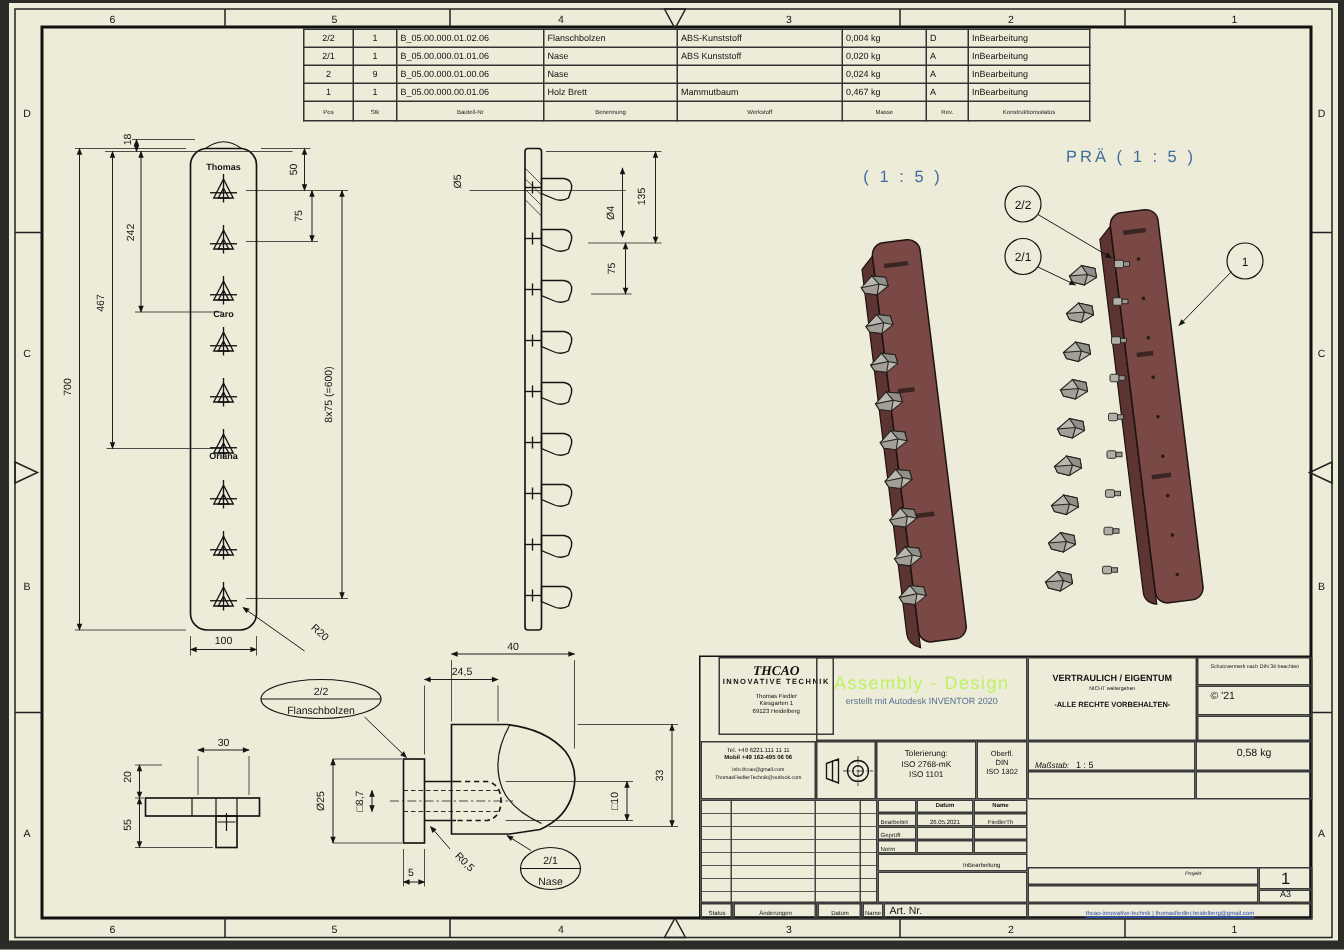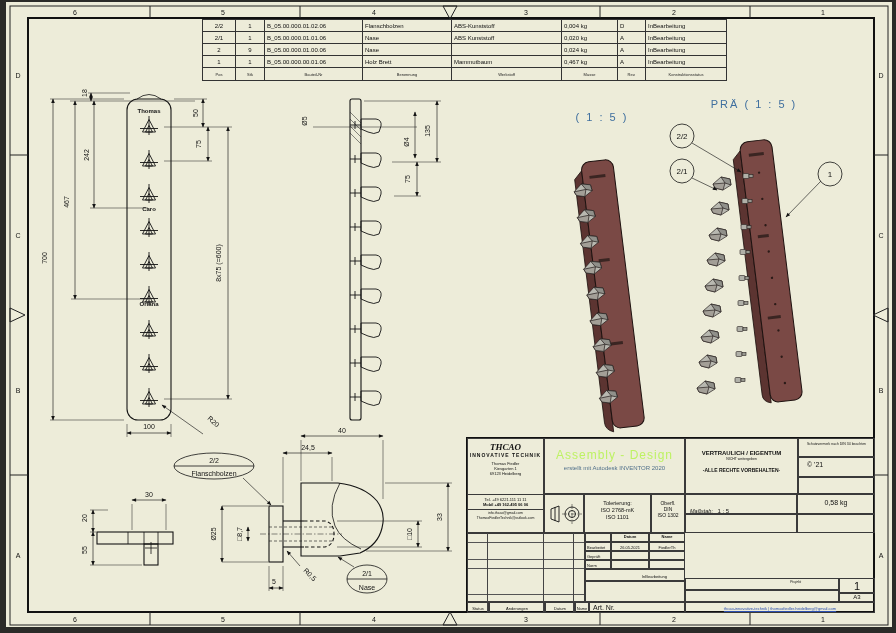--- a/index.html
+++ b/index.html
@@ -382,21 +382,21 @@
         <td>Benennung</td>
     <td>Werkstoff</td>
         <td>Masse</td>
     <td>Rev.</td>
         <td>Konstruktionsstatus</td>
   </tr>
 </tbody>
   </table>
 
 <div class="tb">
-  <div class="cell ctr" style="left:0;top:0;width:77px;height:72px;padding-top:3px">
+  <div class="cell ctr" style="left:12px;top:0;width:77px;height:52px;padding-top:3px">
     <div style="font-family:'Liberation Serif',serif;font-style:italic;font-weight:bold;font-size:9px">THCAO</div>
     <div class="t5 bold" style="letter-spacing:1px">INNOVATIVE TECHNIK</div>
     <div class="t4" style="margin-top:3px">Thomas Fiedler</div>
     <div class="t4">Kiesgarten 1</div>
     <div class="t4">69123 Heidelberg</div>
   </div>
   <div class="cell ctr" style="left:77px;top:0;width:141px;height:56px;padding-top:9px">
     <div style="font-size:12px;color:#bef264;letter-spacing:1px">Assembly - Design</div>
     <div class="t6" style="color:#52718c;margin-top:3px">erstellt mit Autodesk INVENTOR 2020</div>
   </div>

